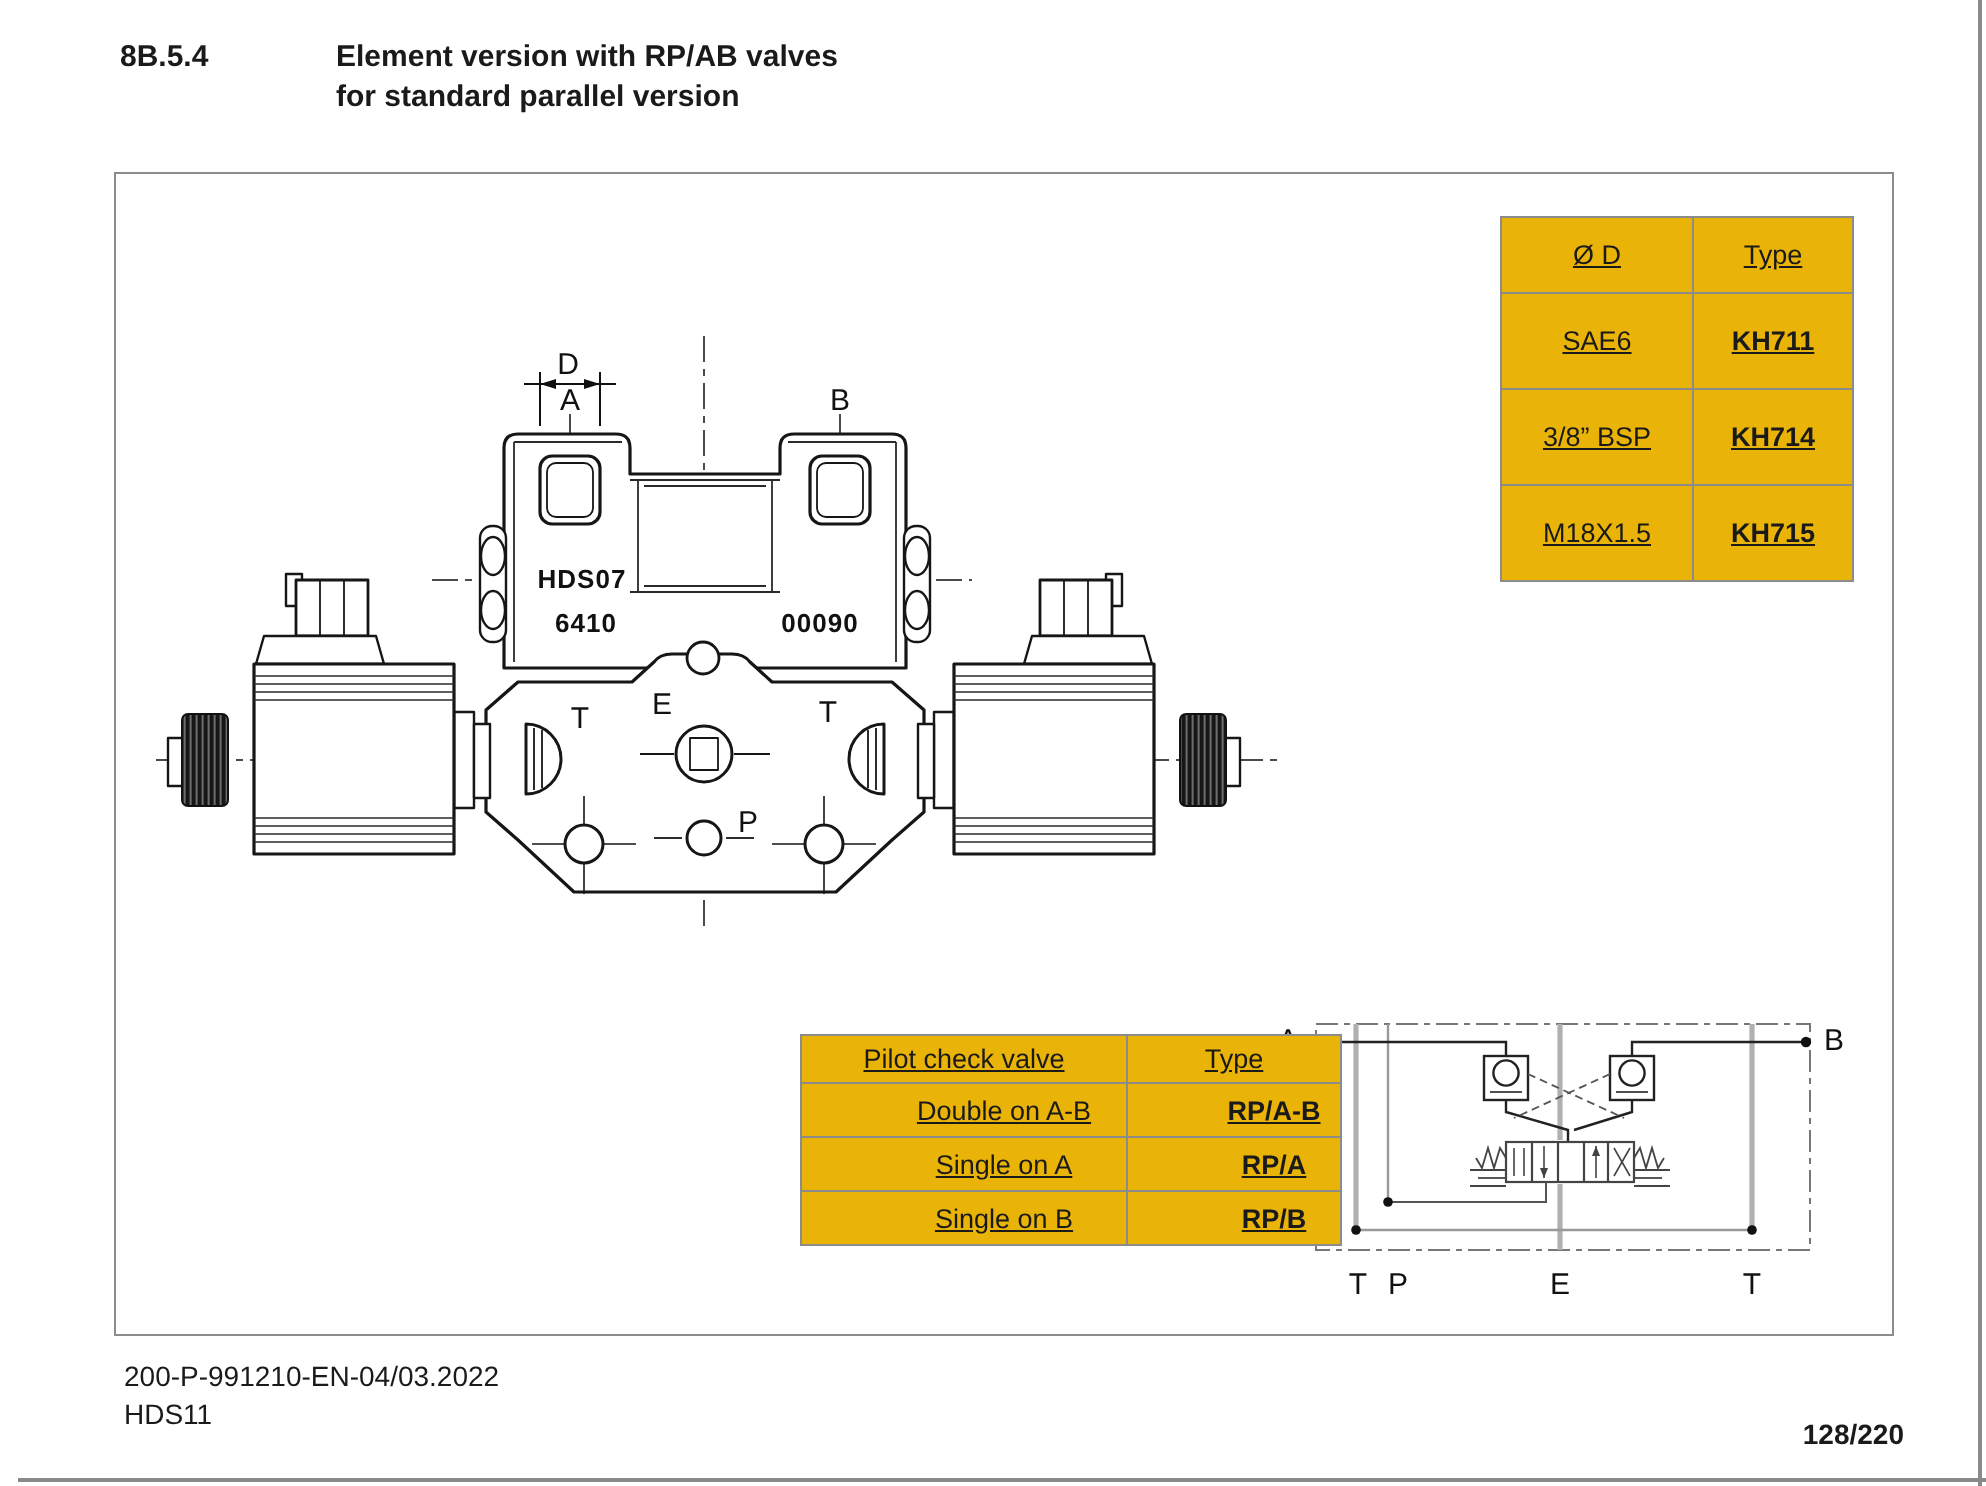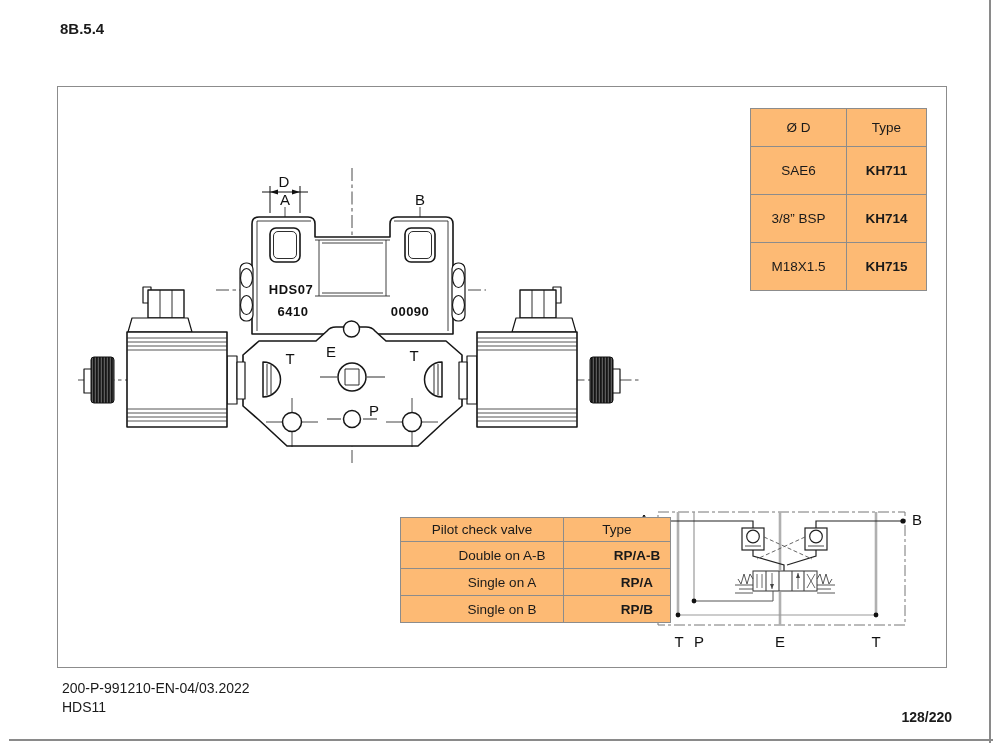--- a/index.html
+++ b/index.html
@@ -10,21 +10,21 @@
   .edge{position:absolute;background:#8a8a8a;}
   #frame{
     position:absolute;left:57px;top:86px;width:888px;height:580px;
     border:1px solid #8c8c8c;background:#fff;
   }
   #title-block{position:absolute;left:60px;top:19px;display:flex;font-size:15px;font-weight:bold;line-height:20px;gap:43px;}
   #title-block .sec{width:65px;}
   .footer-text{position:absolute;font-size:14px;line-height:19px;}
   #footer-left{left:62px;top:679px;}
   #page-num{right:41px;top:708px;font-weight:bold;font-size:14px;}
-  table.dtable{border-collapse:collapse;position:absolute;background:#fdba74;}
+  table.dtable{border-collapse:collapse;position:absolute;background:#eab308;text-decoration:underline;}
   table.dtable td{
     border:1px solid #8c8c8c;text-align:center;vertical-align:middle;
     font-size:13.5px;color:#1a1a1a;padding:0;
   }
   table.dtable td.bold{font-weight:bold;}
   #port-table{left:750px;top:108px;}
   #port-table td:first-child{width:95px;}
   #port-table td:last-child{width:79px;}
   #port-table tr.hd td{height:37px;}
   #port-table tr.rw td{height:47px;}
@@ -38,20 +38,24 @@
   .lbl{font-size:15px;}
   .mark{font-size:13px;font-weight:bold;letter-spacing:0.5px;}
 </style>
 </head>
 <body>
 
 <div id="page">
 
   <div id="title-block">
     <div class="sec">8B.5.4</div>
+    <div>
+      <div>Element version with RP/AB valves</div>
+      <div>for standard parallel version</div>
+    </div>
   </div>
 
   <div id="frame"></div>
 
   <svg width="993" height="743" viewBox="0 0 993 743">
     <defs>
       <pattern id="knurl" width="3" height="6" patternUnits="userSpaceOnUse">
         <rect width="3" height="6" fill="#161616"></rect>
         <rect x="1.8" width="1" height="6" fill="#6d6d6d"></rect>
       </pattern>

